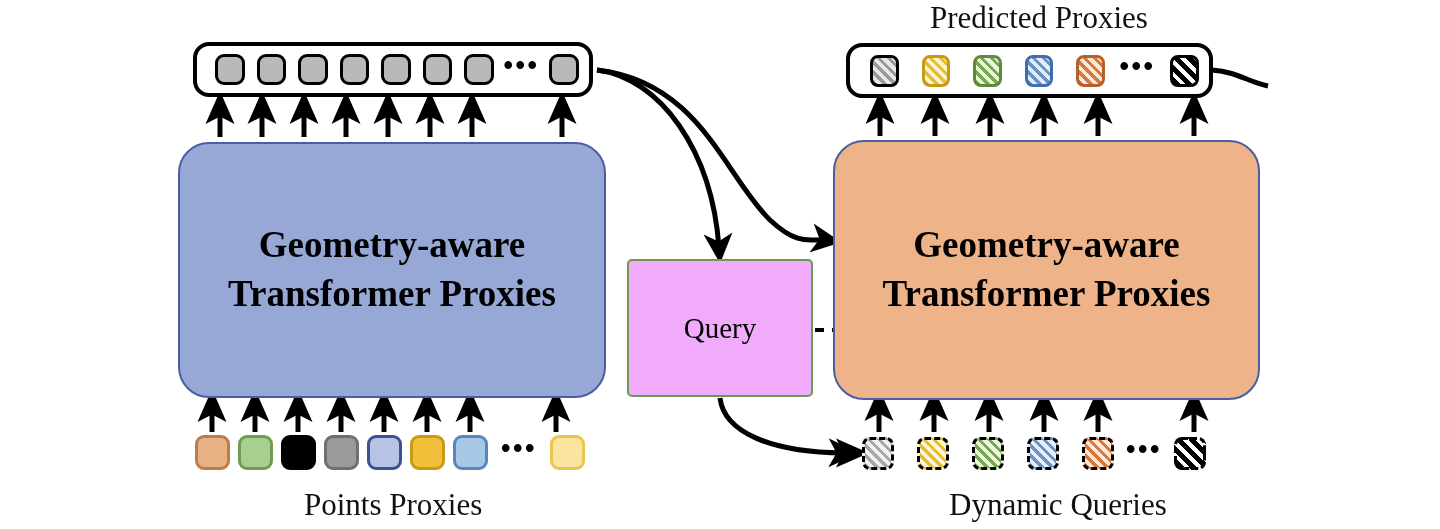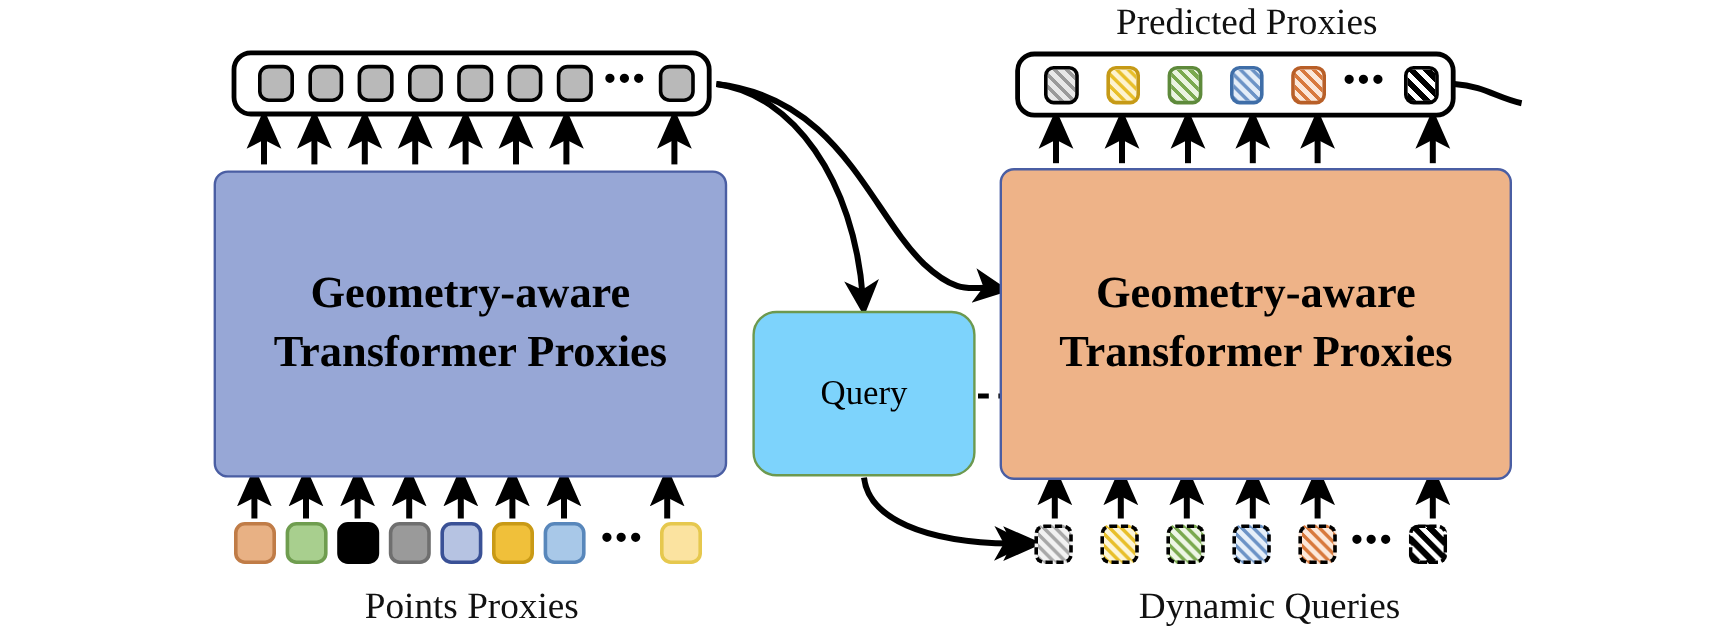--- a/index.html
+++ b/index.html
@@ -22,21 +22,21 @@
     color: #111111;
     font-family: "Liberation Serif", "DejaVu Serif", serif;
     font-weight: 400;
     white-space: nowrap;
     line-height: 1;
   }
 
   
   .module {
     position: absolute;
-    border-radius: 12px;
+    border-radius: 31px;
     display: flex;
     align-items: center;
     justify-content: center;
     text-align: center;
     font-weight: 700;
     color: #000000;
     font-family: "Liberation Serif", "DejaVu Serif", serif;
     box-sizing: border-box;
   }
   .module-text { display: block; }
@@ -53,23 +53,23 @@
     left: 833px; top: 140px;
     width: 427px; height: 260px;
     background: #eeb388;
     border: 2.5px solid #4a5ea3;
     font-size: 37px;
     line-height: 1.32;
   }
   #query-gen-box {
     left: 627px; top: 259px;
     width: 186px; height: 138px;
-    background: #7dd3fc;
+    background: #f0abfc;
     border: 2.5px solid #6c994f;
-    border-radius: 20px;
+    border-radius: 5px;
     font-size: 29px;
     font-weight: 400;
     line-height: 1.25;
   }
 
   
   .token-bar {
     position: absolute;
     border: 4px solid #000000;
     border-radius: 16px;

